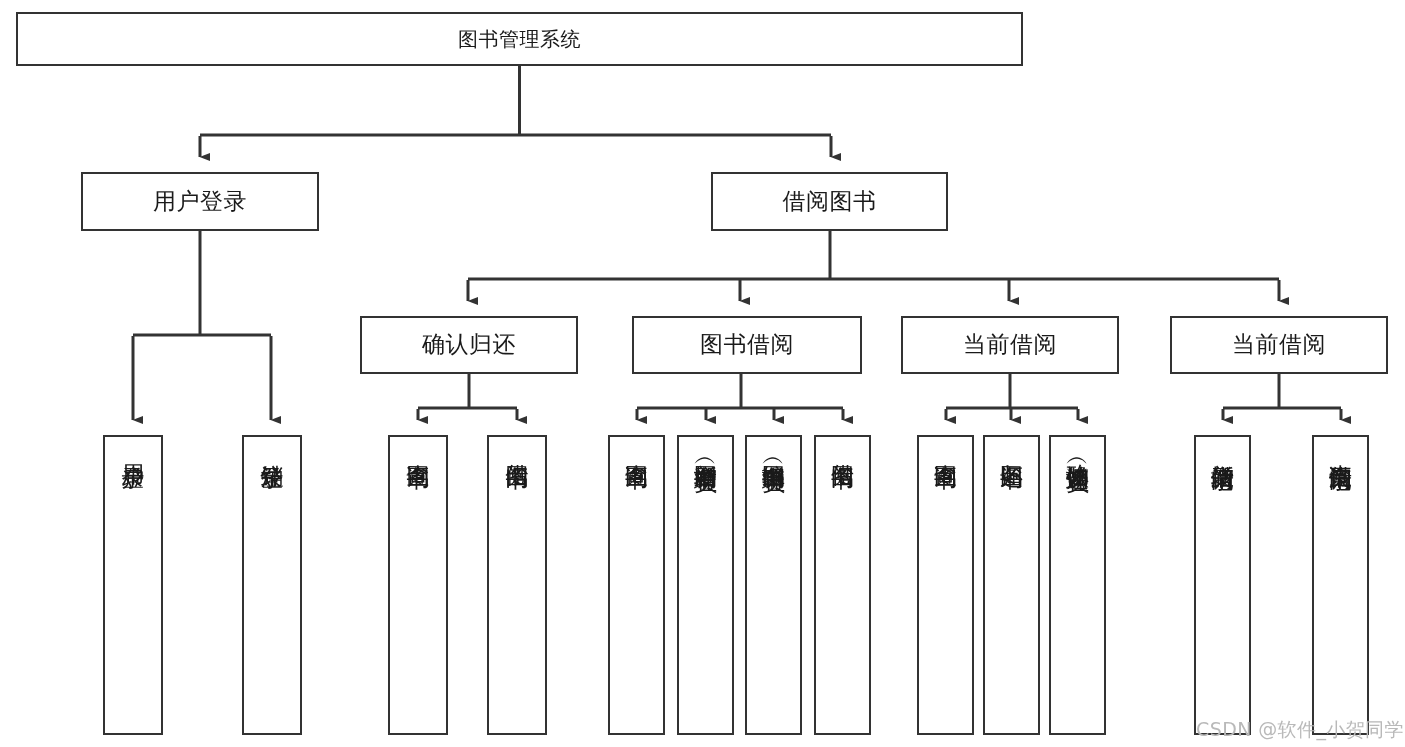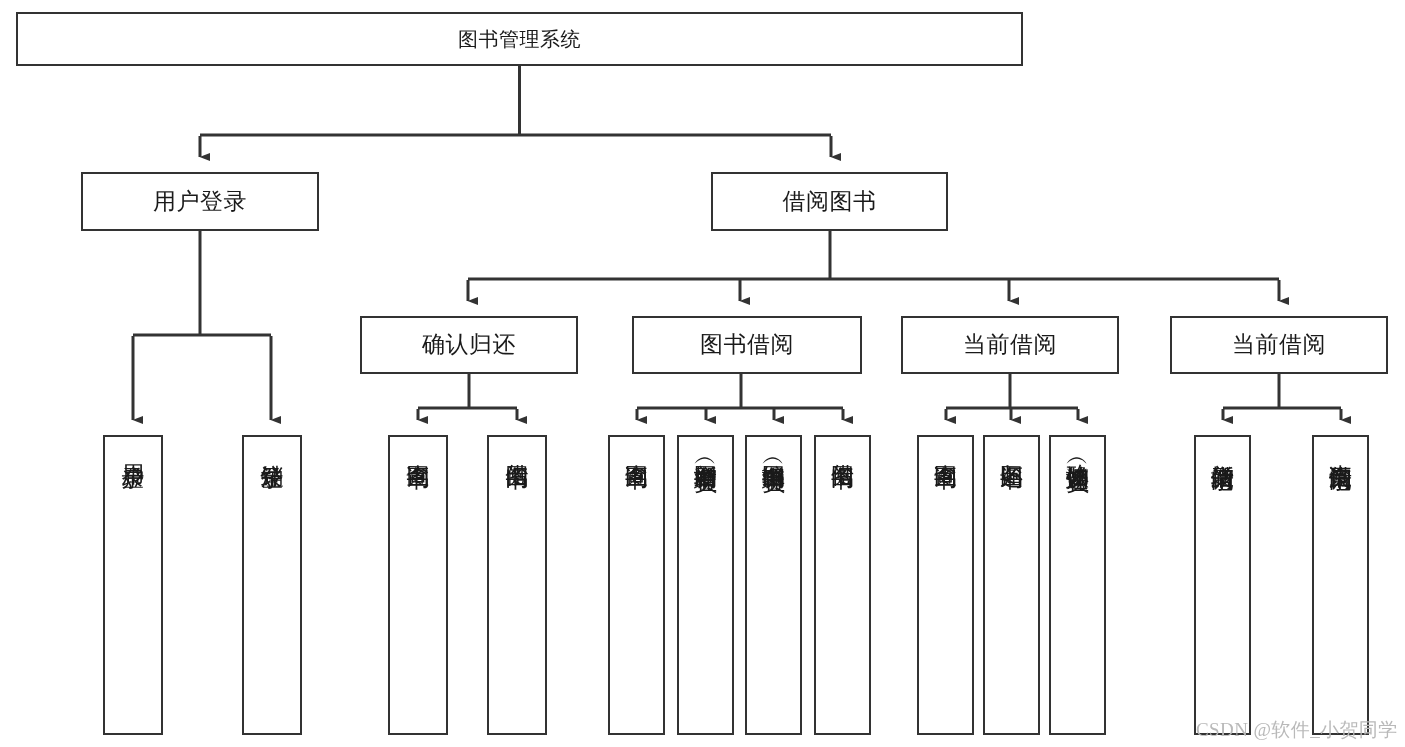--- a/index.html
+++ b/index.html
@@ -181,15 +181,15 @@
   <div class="node vert" style="left: 1049px; top: 435px; width: 57px; height: 300px;">
     <span class="label">确认归还（管理员）</span>
   </div>
   <div class="node vert" style="left: 1194px; top: 435px; width: 57px; height: 300px;">
     <span class="label">新增借阅记录</span>
   </div>
   <div class="node vert" style="left: 1312px; top: 435px; width: 57px; height: 300px;">
     <span class="label">查询借阅记录</span>
   </div>
 
-  <div class="watermark" style="left: 1196px; top: 717px; color: rgb(185, 185, 185); font-family: Liberation Serif, serif;">CSDN @软件_小贺同学</div>
+  <div class="watermark" style="left: 1196px; top: 717px; color: rgb(185, 185, 185);">CSDN @软件_小贺同学</div>
 
 </div>
 
 </body></html>

